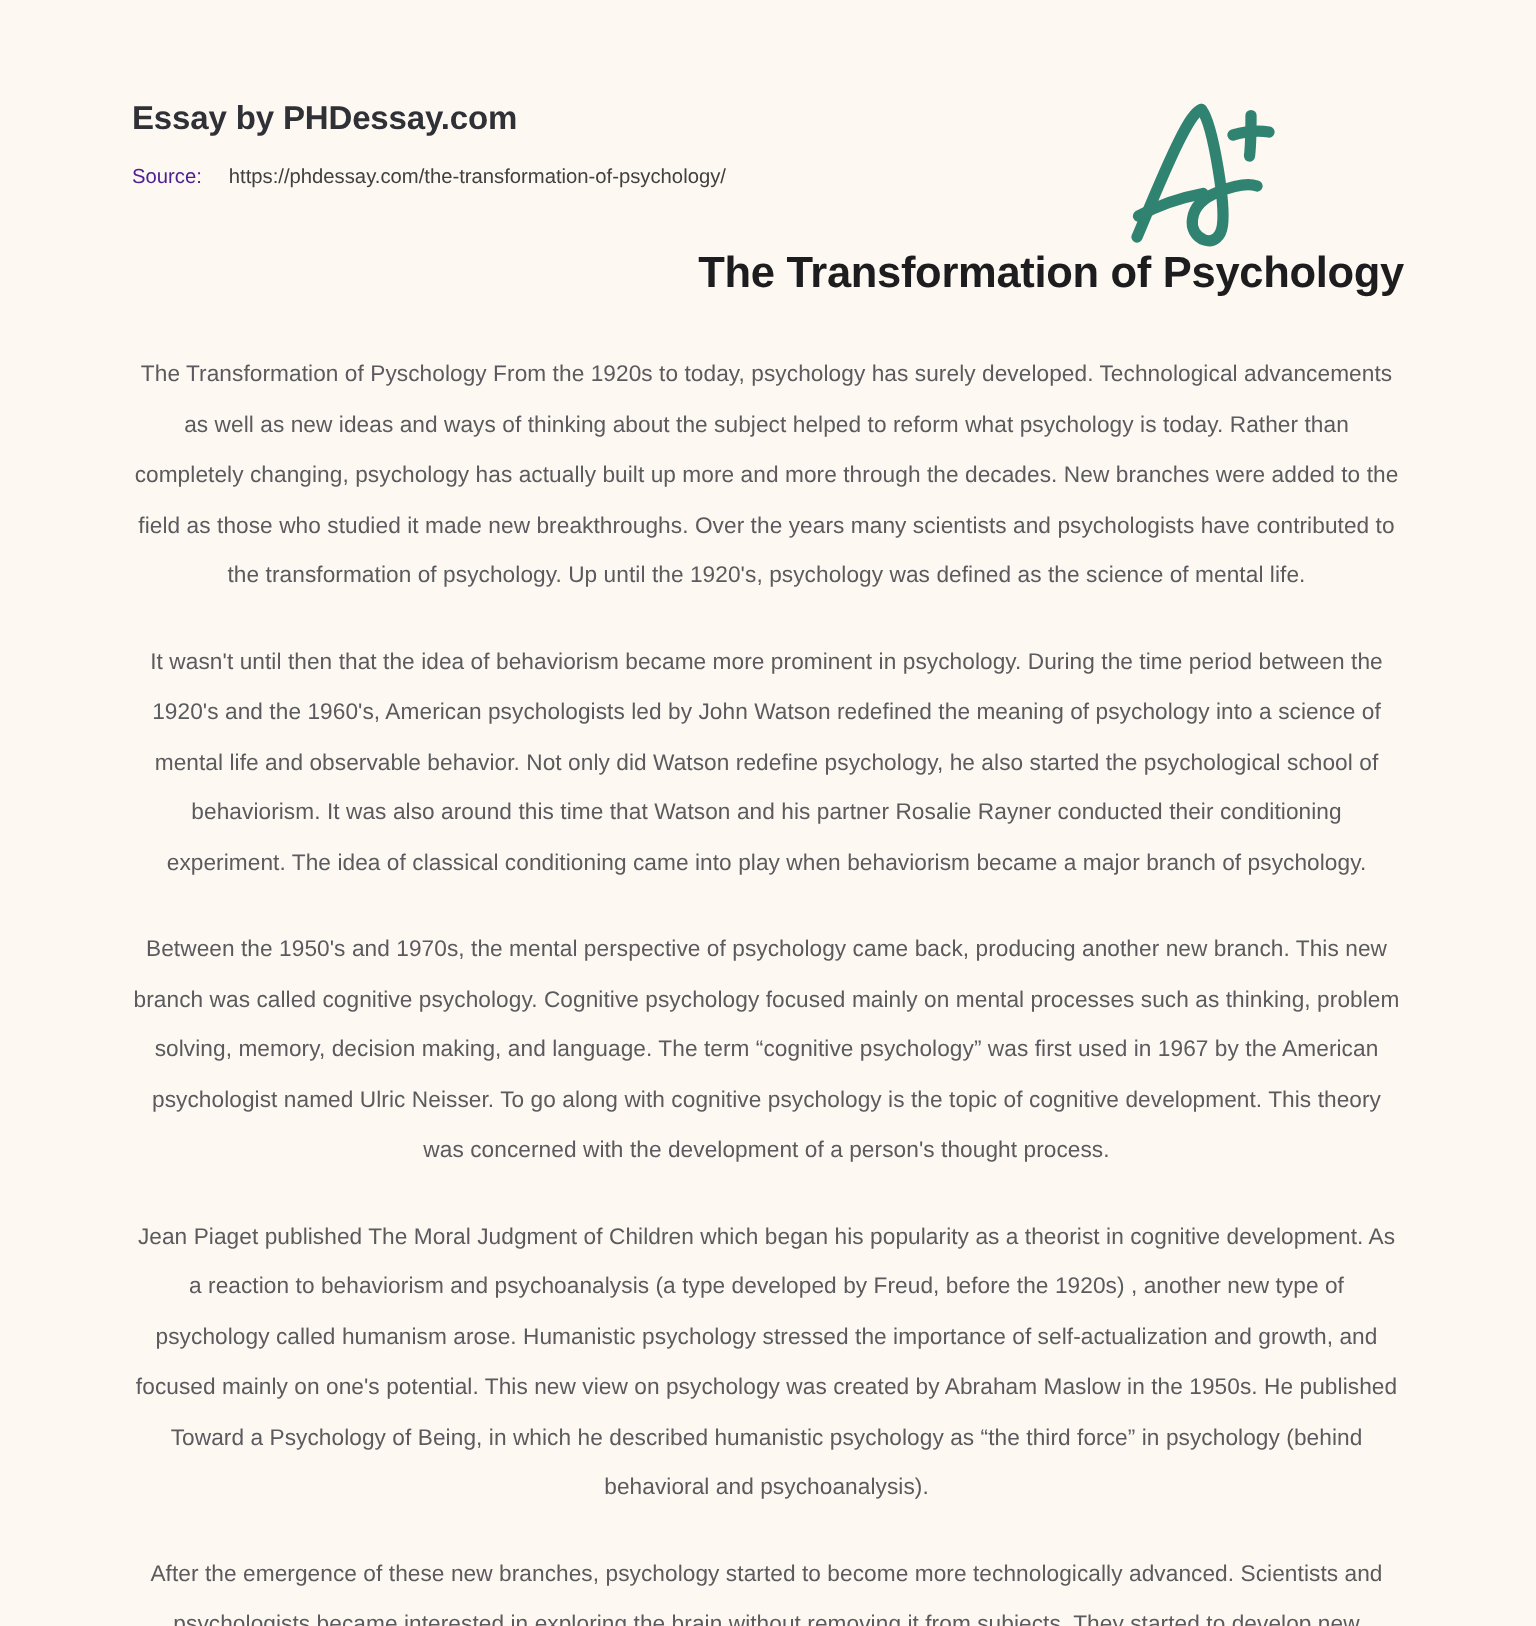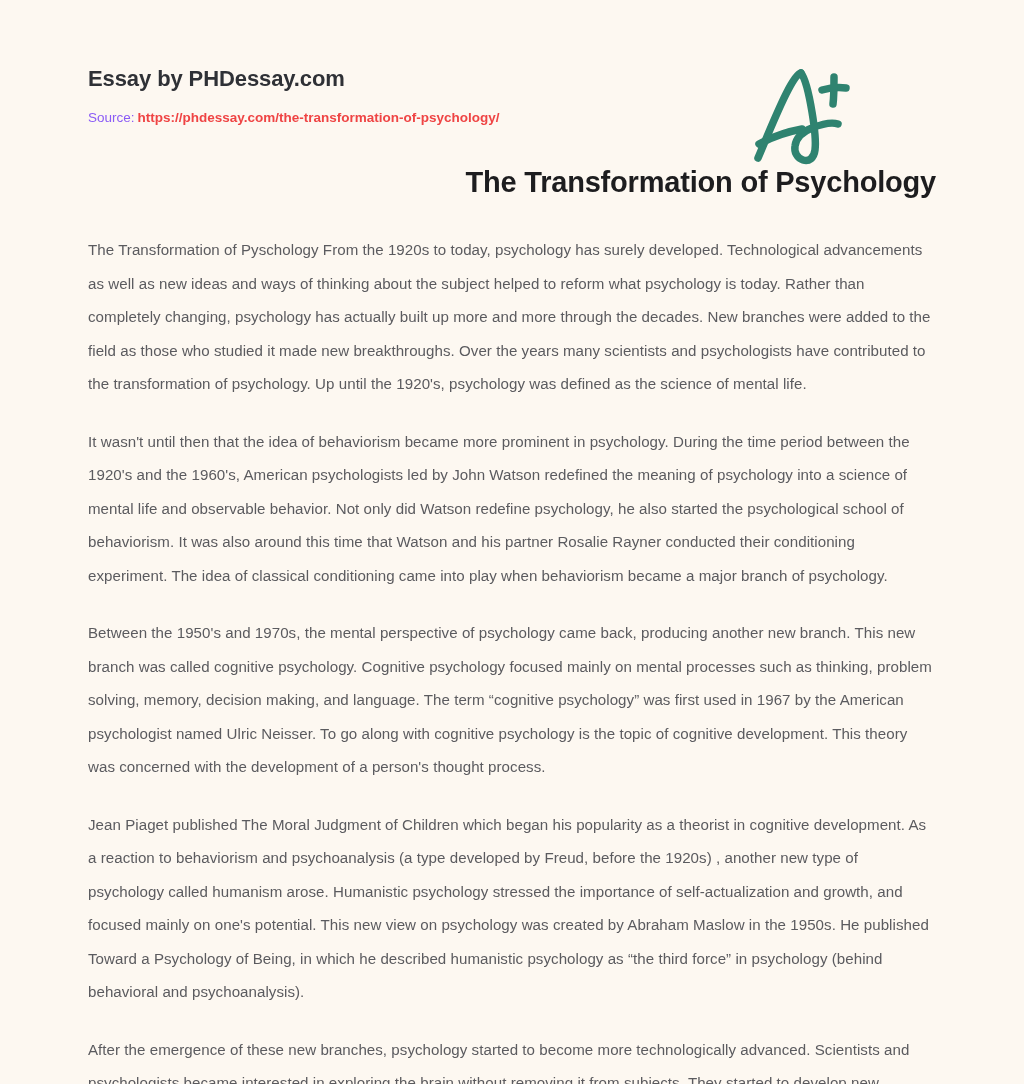--- a/index.html
+++ b/index.html
@@ -41,27 +41,26 @@
   }
 
   .source-line {
     margin-top: 18px;
     font-size: 13.5px;
     line-height: 1.2;
     color: #8d8d8d;
     white-space: nowrap;
   }
   .source-label {
-    color: #8b5cf6;
+    color: #4c1d95;
   }
   .source-url {
-    color: #ef4444;
+    color: #404040;
     text-decoration: none;
-    margin-left: 3px;
-    font-weight: bold;
+    margin-left: 18px;
   }
 
   
   .logo {
     position: absolute;
     right: 74px;
     top: 58px;
     width: 120px;
     height: 112px;
     pointer-events: none;
@@ -82,21 +81,21 @@
     line-height: 1.15;
     text-align: right;
   }
 
   .body-copy p {
     font-size: 15.1px;
     line-height: 33.5px;
     color: #5b5b5f;
     margin: 0 0 24px 0;
     max-width: 846px;
-    text-align: left;
+    text-align: center;
     letter-spacing: 0.05px;
   }
   .body-copy p:last-child { margin-bottom: 0; }
 </style>
 </head>
 <body>
 
 <div class="page">
 
   <div class="header">

